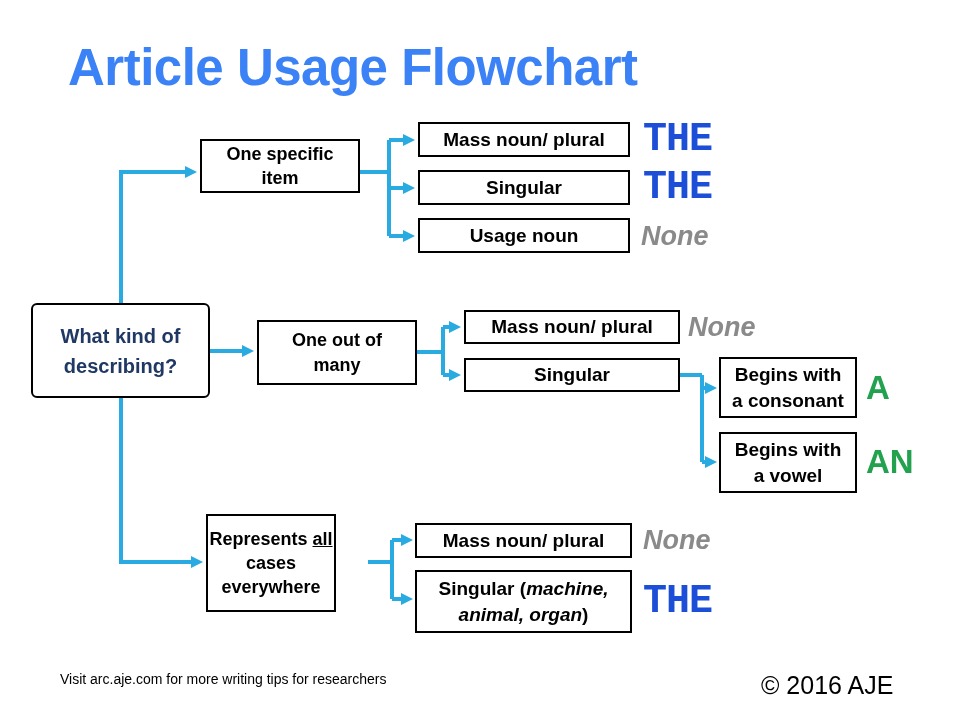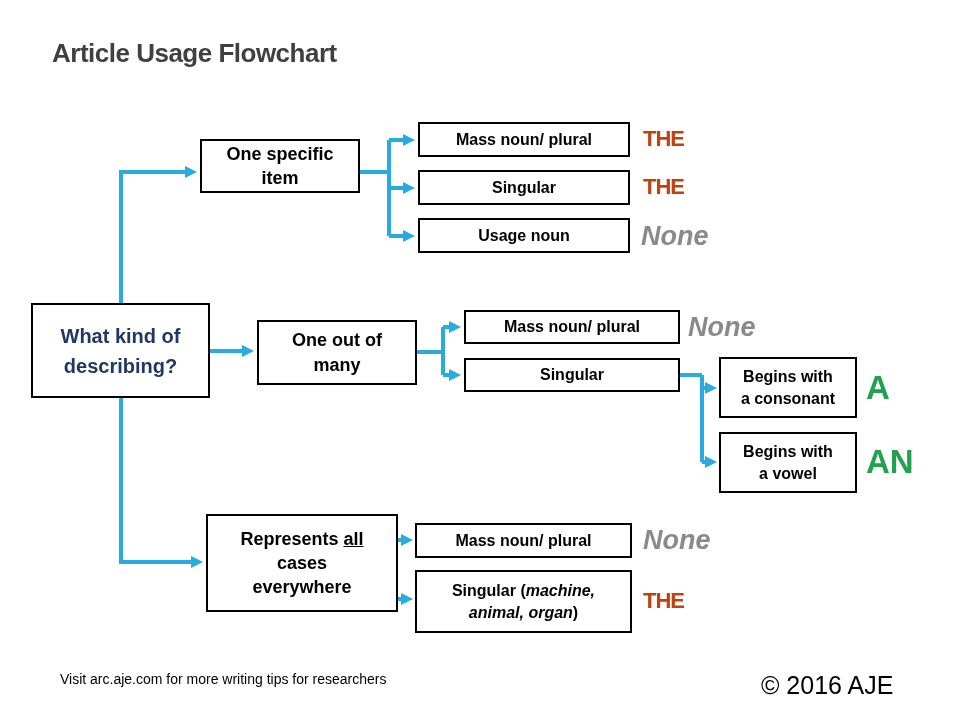--- a/index.html
+++ b/index.html
@@ -1,33 +1,33 @@
 <!DOCTYPE html>
 <html><head>
 <meta charset="utf-8">
 <style>
   html,body { margin:0; padding:0; background:#fff; font-family:"Liberation Sans", sans-serif; }
   .slide { position:relative; width:960px; height:720px; background:#ffffff; overflow:hidden; }
 
-  .title { position:absolute; left:52px; top:38px; font-size:26px; font-weight:bold;
-           color:#404040; letter-spacing:-0.5px; }
+  .title { position:absolute; left:68px; top:38px; font-size:51px; font-weight:bold;
+           color:#3b82f6; letter-spacing:-0.5px; }
 
   svg.connectors { position:absolute; left:0; top:0; width:960px; height:720px; z-index:0; }
 
   .box { position:absolute; z-index:1; background:#ffffff; border:2px solid #000;
          box-sizing:border-box; display:flex; flex-direction:column; align-items:center;
          justify-content:center; text-align:center; font-weight:bold; color:#000;
          line-height:1.35; }
   .box.question { color:#1f3864; font-size:20px; line-height:1.5; }
   .box.stage    { font-size:18px; }
-  .box.leaf     { font-size:16px; }
+  .box.leaf     { font-size:19px; }
   .box.leaf i   { font-style:italic;margin-top:10px; }
 
   .answer { position:absolute; z-index:1; display:flex; align-items:center; font-weight:bold; }
-  .answer.red   { color:#c2410c; font-size:22px; font-weight:800; letter-spacing:-1px; }
+  .answer.red   { color:#1d4ed8; font-size:40px; font-weight:800; letter-spacing:-1px;font-family:Liberation Mono, monospace; }
   .answer.gray  { color:#8a8a8a; font-size:27px; font-style:italic; }
   .answer.green { color:#22a24f; font-size:33px; font-weight:800; }
 
   .footer-left  { position:absolute; left:60px;  top:671px; font-size:14px; color:#000; }
   .footer-right { position:absolute; left:761px; top:671px; font-size:25px; color:#000; }
 </style>
 </head>
 <body>
 
 <div class="slide">
@@ -57,21 +57,21 @@
       <path d="M680,375 H702 M702,375 V462"></path>
       <path d="M702,388 H706" marker-end="url(#arrow)"></path>
       <path d="M702,462 H706" marker-end="url(#arrow)"></path>
 
       <path d="M368,562 H392 M392,540 V599"></path>
       <path d="M392,540 H402" marker-end="url(#arrow)"></path>
       <path d="M392,599 H402" marker-end="url(#arrow)"></path>
     </g>
   </svg>
 
-  <div class="box question" style="left:31px; top:303px; width:179px; height:95px;">
+  <div class="box question" style="left:31px; top:303px; width:179px; height:95px;border-radius:6px;">
     <div>What kind of</div>
     <div>describing?</div>
   </div>
 
   <div class="box stage" style="left:200px; top:139px; width:160px; height:54px;">
     <div>One specific</div>
     <div>item</div>
   </div>
   <div class="box leaf" style="left:418px; top:122px; width:212px; height:35px;">Mass noun/ plural</div>
   <div class="box leaf" style="left:418px; top:170px; width:212px; height:35px;">Singular</div>
@@ -94,21 +94,21 @@
   </div>
   <div class="box leaf" style="left:719px; top:432px; width:138px; height:61px;">
     <div>Begins with</div>
     <div>a vowel</div>
   </div>
 
   <div class="answer gray" style="left:688px; top:308px; height:38px;">None</div>
   <div class="answer green" style="left:866px; top:368px; height:40px;">A</div>
   <div class="answer green" style="left:866px; top:442px; height:40px;">AN</div>
 
-  <div class="box stage" style="left:206px; top:514px; width:192px; height:98px;">
+  <div class="box stage" style="left:206px; top:514px; width:130px; height:98px;">
     <div><span>Represents </span><u>all</u></div>
     <div>cases</div>
     <div>everywhere</div>
   </div>
   <div class="box leaf" style="left:415px; top:523px; width:217px; height:35px;">Mass noun/ plural</div>
   <div class="box leaf" style="left:415px; top:570px; width:217px; height:63px;">
     <div><span>Singular (</span><i>machine,</i></div>
     <div><i>animal, organ</i><span>)</span></div>
   </div>
 

